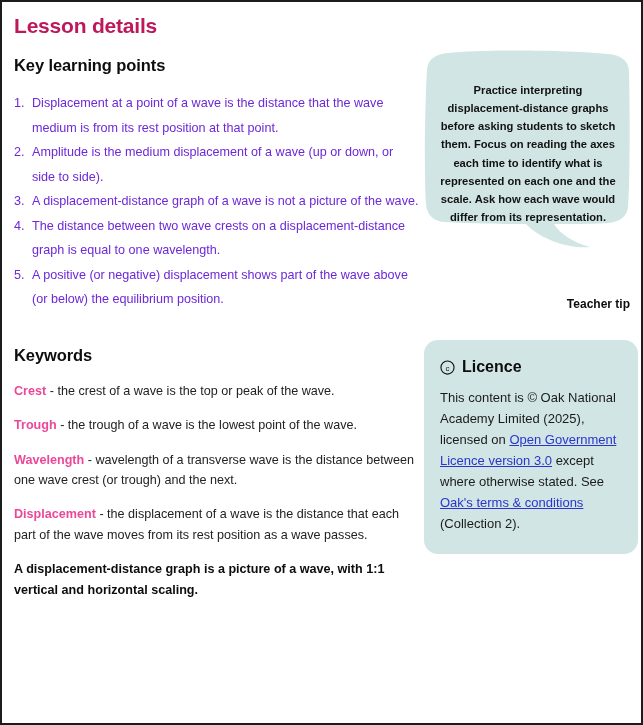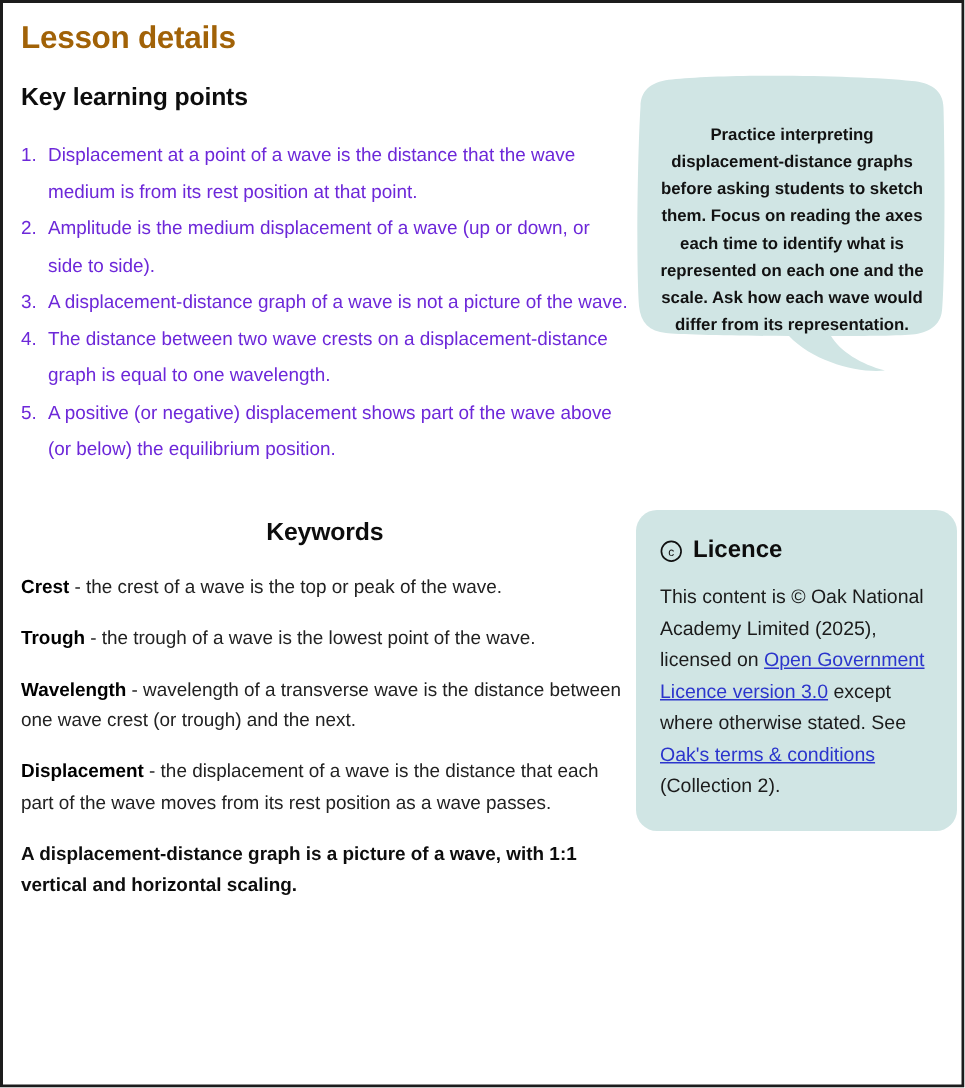--- a/index.html
+++ b/index.html
@@ -32,32 +32,31 @@
     position: absolute;
     left: 12px;
     top: 8px;
     width: 405px;
   }
   h1.page-title {
     font-size: 21px;
     font-weight: bold;
     letter-spacing: -0.2px;
     margin: 4px 0 18px 0;
-    color: #a16207;
+    color: #be185d;
   }
   h2.section-title {
     font-size: 16.5px;
     font-weight: bold;
     letter-spacing: -0.1px;
     margin: 0 0 16px 0;
     color: #0d0d0d;
   }
   h2.section-title.spaced-top {
     margin-top: 34px;
-    text-align: center;
   }
 
   ol.klp {
     margin: 0;
     padding: 0;
     list-style: none;
     counter-reset: klp;
   }
   ol.klp li {
     counter-increment: klp;
@@ -78,21 +77,21 @@
     margin-top: 4px;
   }
   .kw-item {
     font-size: 12.6px;
     line-height: 1.62;
     color: #222222;
     margin-bottom: 14px;
   }
   .kw-item b {
     font-weight: bold;
-    color: #000000;
+    color: #ec4899;
   }
 
   .mis-bold {
     font-size: 12.6px;
     font-weight: bold;
     line-height: 1.62;
     color: #0d0d0d;
     margin: 0 0 20px 0;
   }
 
@@ -214,20 +213,21 @@
           <path d="M5,24 C5,12 14,7 26,6 C60,2 150,3 186,7 C198,8 207,13 207,25
                    C208,60 208,140 206,160 C205,170 197,175 186,176
                    C175,177 150,177 132,177
                    C138,187 152,196 168,200 C150,202 120,194 104,177
                    C70,177 30,176 22,175 C11,174 5,168 4,157
                    C2,130 3,55 5,24 Z" fill="#d0e5e4"></path>
         </svg>
         <div class="bubble-text">Practice interpreting displacement-distance graphs before asking students to sketch them. Focus on reading the axes each time to identify what is represented on each one and the scale. Ask how each wave would differ from its representation.</div>
       </div>
 
+      <div class="teacher-tip-label">Teacher tip</div>
 
       <div class="licence-box">
         <div class="licence-head">
           <svg class="c-icon" viewBox="0 0 16 16">
             <circle cx="8" cy="8" r="7" fill="none" stroke="#111111" stroke-width="1.2"></circle>
             <text x="8" y="11.4" text-anchor="middle" font-family="Liberation Sans, sans-serif" font-size="8.5" fill="#111111">c</text>
           </svg>
           <span class="licence-head-label">Licence</span>
         </div>
         <div class="licence-body"><span>This content is © Oak National Academy Limited (2025), licensed on </span><a href="#">Open Government Licence version 3.0</a><span> except where otherwise stated. See </span><a href="#">Oak's terms &amp; conditions</a><span> (Collection 2).</span></div>

